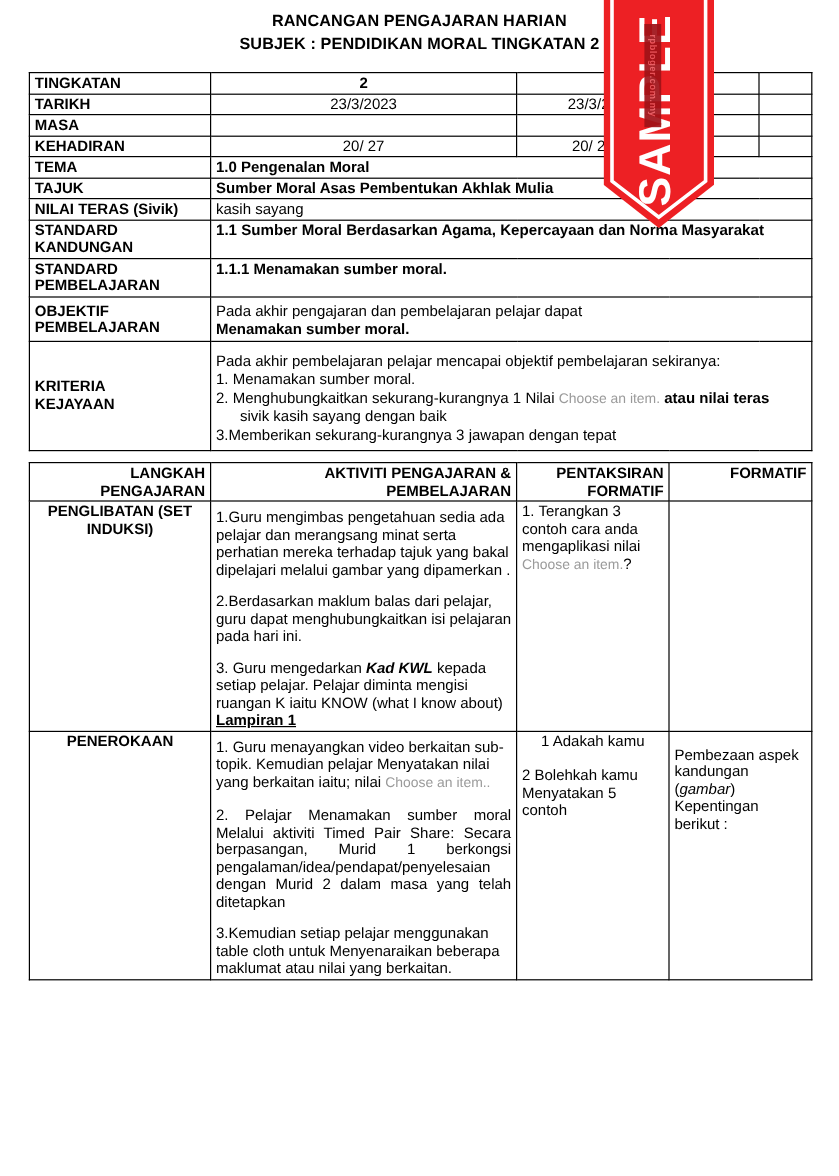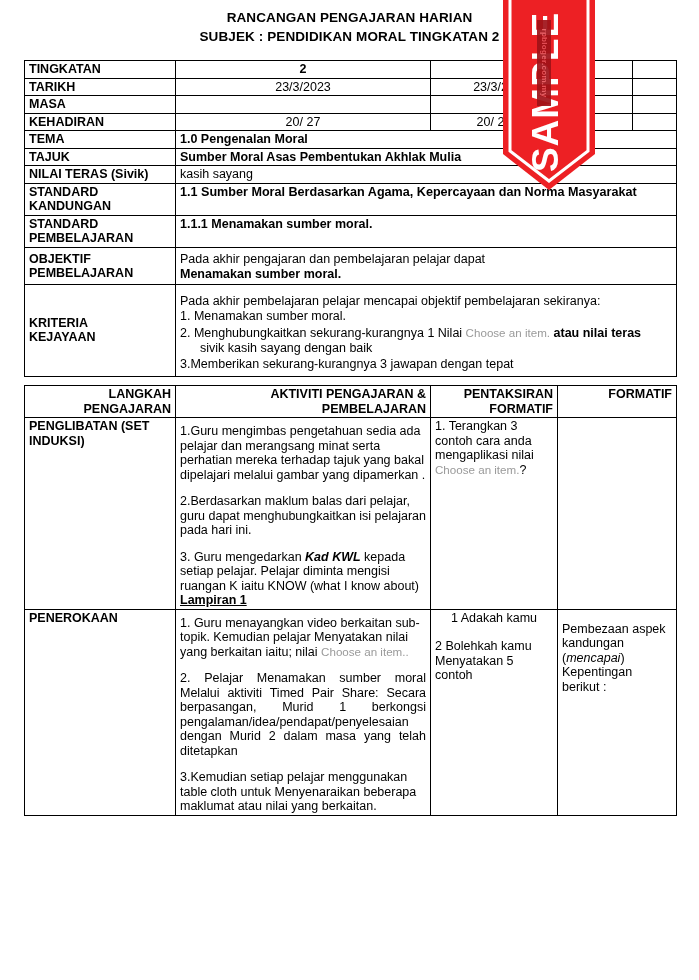--- a/index.html
+++ b/index.html
@@ -72,21 +72,21 @@
   .body-cell p{margin:5px 0 12px 0;}
   .body-cell p:last-child{margin-bottom:0;}
   .just{text-align:justify;}
 
   .choose{color:#9a9a9a;font-size:11.6px;}
   .ital{font-style:italic;}
   .bi{font-weight:bold;font-style:italic;}
   .ul-bold{font-weight:bold;text-decoration:underline;}
 
   .step-lbl{
-    font-weight:bold;font-size:12.6px;line-height:15px;
+    text-align:center;font-weight:bold;font-size:12.6px;line-height:15px;
     vertical-align:top;padding-top:4px;
   }
   .assess-cell{
     font-size:12.3px;line-height:15px;padding:4px 5px;
     vertical-align:top;
   }
   .diff-cell{
     font-size:12.3px;line-height:15px;padding:4px 6px;
     vertical-align:top;
   }
@@ -302,21 +302,21 @@
         <td class="assess-cell">
           <div style="text-align:center">1 Adakah kamu</div>
           <div style="height:14px"></div>
           <div>2 Bolehkah kamu</div>
           <div>Menyatakan 5</div>
           <div>contoh</div>
         </td>
         <td class="diff-cell" style="padding-top:12px">
           <div>Pembezaan aspek</div>
           <div>kandungan</div>
-          <div>(<span class="ital">mencapai</span>)</div>
+          <div>(<span class="ital">gambar</span>)</div>
           <div>Kepentingan</div>
           <div>berikut :</div>
         </td>
       </tr>
     </tbody>
   </table>
 
   <div class="ribbon">
     <svg width="92" height="196" viewBox="0 0 92 196" xmlns="http://www.w3.org/2000/svg">
       <path d="M0,0 L92,0 L92,160 L46,196 L0,160 Z" fill="#ED2024"></path>

